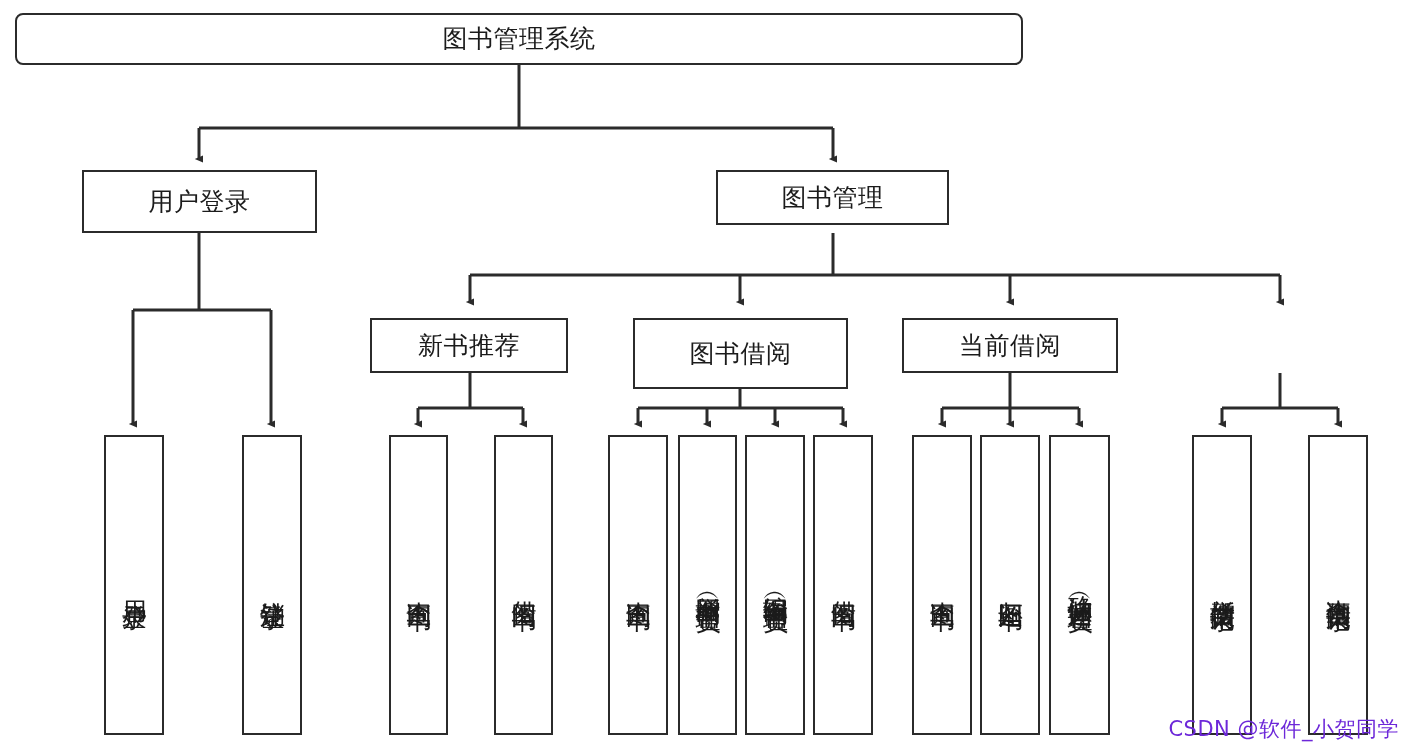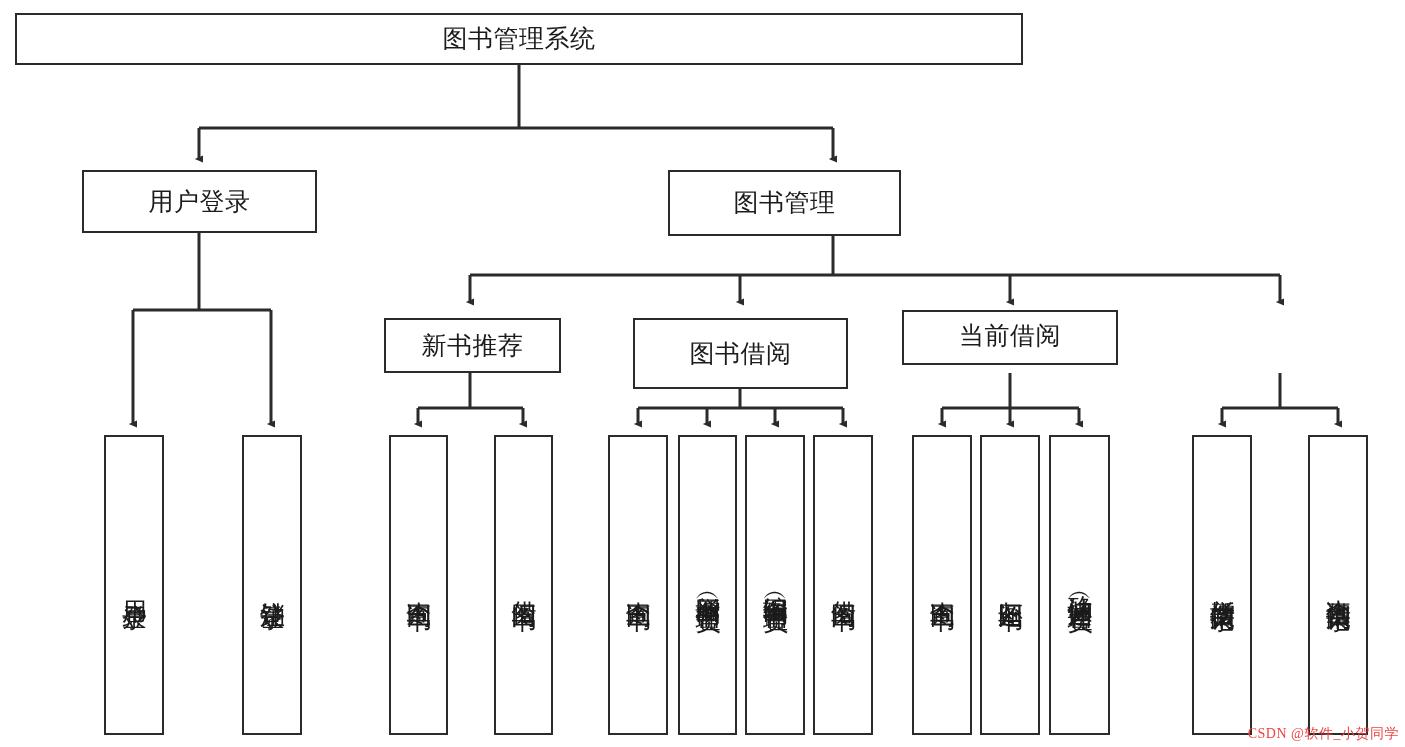--- a/index.html
+++ b/index.html
@@ -57,27 +57,26 @@
     display: block;
   }
   .node.h .htext {
     display: block;
     white-space: nowrap;
   }
   #watermark {
     position: absolute;
     right: 6px;
     bottom: 4px;
-    font-size: 14px;
-    color: #ef4444;
+    font-size: 21px;
+    color: #6d28d9;
     letter-spacing: 0.5px;
     z-index: 5;
     white-space: nowrap;
     pointer-events: none;
-    font-family: Liberation Serif, serif;
   }
 </style>
 </head>
 <body>
 
 <div id="diagram-root">
 
   <svg id="diagram-svg" viewBox="0 0 1405 747" xmlns="http://www.w3.org/2000/svg">
     <defs>
       <marker id="arrowhead" markerWidth="9" markerHeight="9" refX="4.2" refY="4.4" orient="auto" markerUnits="userSpaceOnUse">
@@ -121,38 +120,38 @@
       <path d="M1010,408 L1010,424" marker-end="url(#arrowhead)"></path>
       <path d="M1079,408 L1079,424" marker-end="url(#arrowhead)"></path>
 
       <path d="M1280,373 L1280,408"></path>
       <path d="M1222,408 L1338,408"></path>
       <path d="M1222,408 L1222,424" marker-end="url(#arrowhead)"></path>
       <path d="M1338,408 L1338,424" marker-end="url(#arrowhead)"></path>
     </g>
   </svg>
 
-  <div class="node h" style="left:15px; top:13px; width:1008px; height:52px;">
+  <div class="node h" style="left:15px; top:13px; width:1008px; height:52px;border-radius:8px;">
     <span class="htext">图书管理系统</span>
   </div>
 
   <div class="node h" style="left:82px; top:170px; width:235px; height:63px;">
     <span class="htext">用户登录</span>
   </div>
-  <div class="node h" style="left:668px; top:170px; width:233px; height:66px;">
+  <div class="node h" style="left:716px; top:170px; width:233px; height:55px;">
     <span class="htext">图书管理</span>
   </div>
 
-  <div class="node h" style="left:384px; top:318px; width:177px; height:55px;">
+  <div class="node h" style="left:370px; top:318px; width:198px; height:55px;">
     <span class="htext">新书推荐</span>
   </div>
   <div class="node h" style="left:633px; top:318px; width:215px; height:71px;">
     <span class="htext">图书借阅</span>
   </div>
-  <div class="node h" style="left:902px; top:310px; width:216px; height:55px;font-family:Liberation Mono, monospace;">
+  <div class="node h" style="left:902px; top:318px; width:216px; height:55px;">
     <span class="htext">当前借阅</span>
   </div>
 
   <div class="node v" style="left:104px; top:435px; width:60px; height:300px;">
     <span class="vtext">用户登录</span>
   </div>
   <div class="node v" style="left:242px; top:435px; width:60px; height:300px;">
     <span class="vtext">注销登录</span>
   </div>
 

